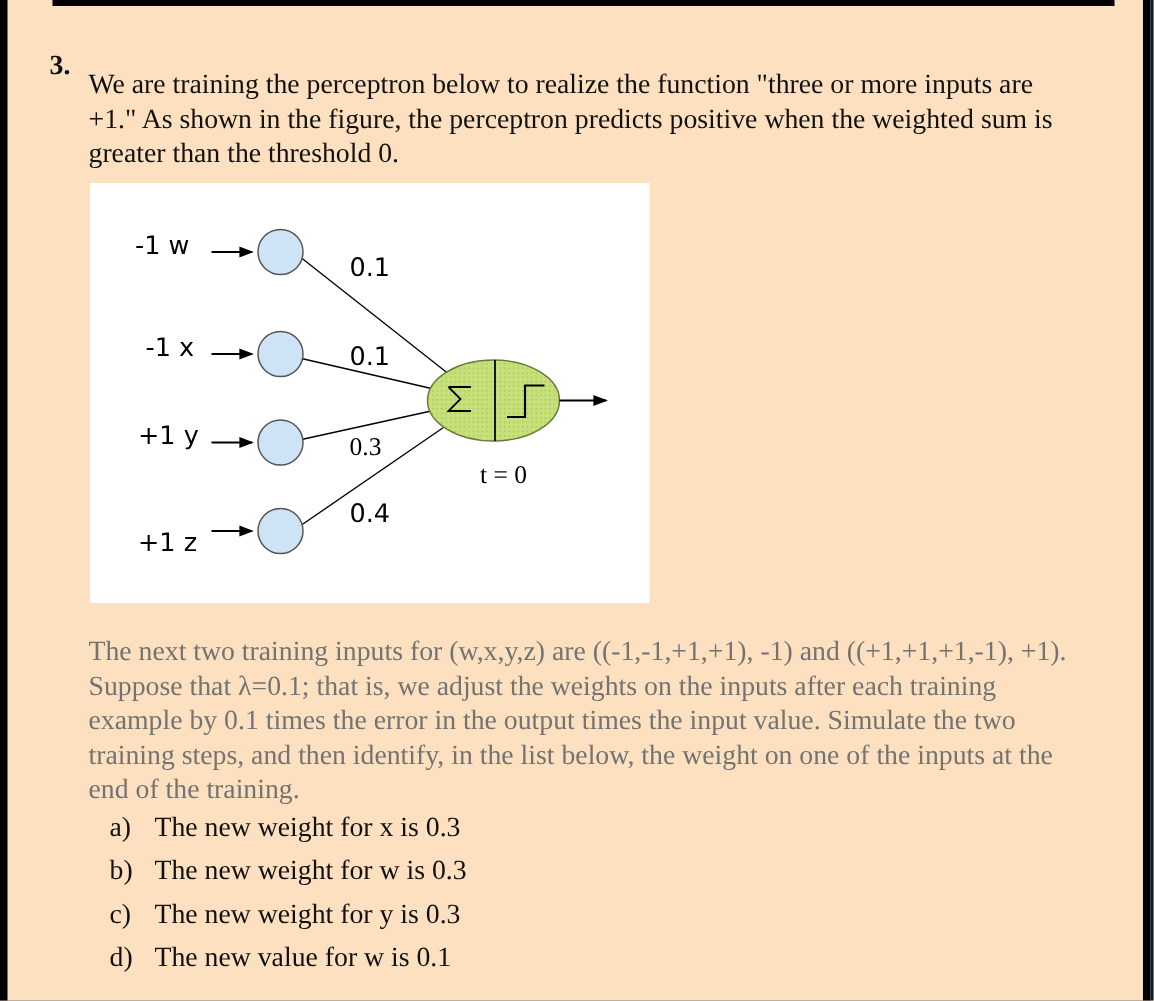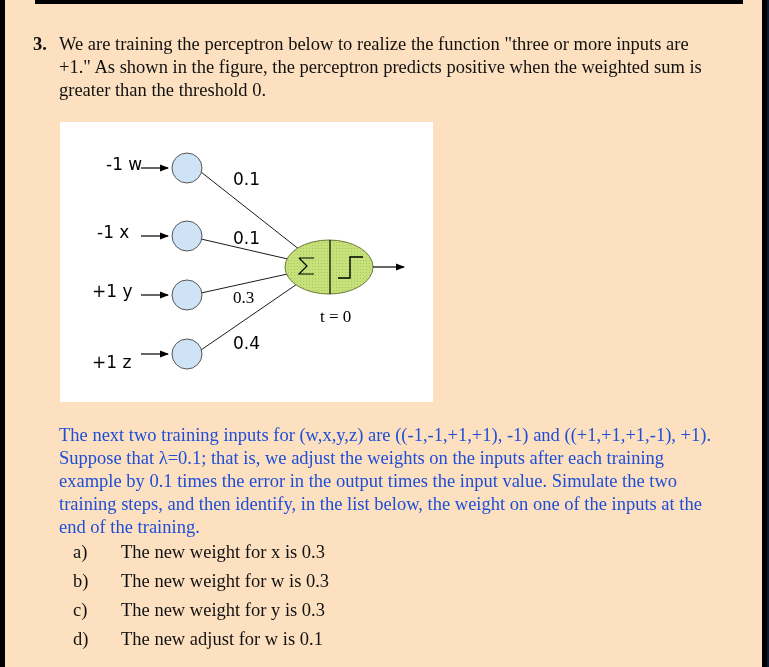--- a/index.html
+++ b/index.html
@@ -17,40 +17,40 @@
     border-right:5px solid #000;
   }
   .top-bar {
     position:absolute; left:30px; top:0; width:708px; height:4px; background:#000;
   }
   .question {
     position:absolute; left:28px; top:33px; width:690px;
     font-size:18.5px; line-height:23px; color:#111;
   }
   .q-num { position:absolute; left:0; top:0; font-weight:bold; }
-  .q-text { position:absolute; left:26px; top:0; width:664px; }
+  .q-text { position:absolute; left:26px; top:13px; width:664px; }
   .figure {
     position:absolute; left:55px; top:122px; width:373px; height:280px;
     background:#ffffff;
   }
   .figure svg { position:absolute; left:0; top:0; }
   .fig-label {
     position:absolute; font-family:"DejaVu Sans", "Liberation Sans", sans-serif;
     font-size:17px; color:#000; white-space:nowrap; line-height:1;
   }
   .body-text {
     position:absolute; left:54px; top:424px; width:660px;
-    font-size:18.5px; line-height:23px; color:#1d4ed8;
+    font-size:18.5px; line-height:23px; color:#737373;
   }
   .options { position:absolute; left:68px; top:541px; }
   .option {
     position:absolute; left:0; font-size:18.5px; line-height:22px; color:#111; white-space:nowrap;
   }
   .option .letter { position:absolute; left:0; width:30px; }
-  .option .otext { position:absolute; left:48px; }
+  .option .otext { position:absolute; left:30px; }
 </style>
 </head>
 <body>
 
 <div class="page">
   <div class="top-bar"></div>
 
   <div class="question">
     <span class="q-num">3.</span>
     <div class="q-text">We are training the perceptron below to realize the function "three or more inputs are +1." As shown in the figure, the perceptron predicts positive when the weighted sum is greater than the threshold 0.</div>
@@ -91,21 +91,21 @@
 
       <g>
         <ellipse cx="269" cy="145" rx="44" ry="27" fill="url(#dots)" stroke="#6b7a3a" stroke-width="1"></ellipse>
         <line x1="270" y1="118" x2="270" y2="172" stroke="#000" stroke-width="1.2"></line>
         <path d="M239,136 L254,136 M239,136 L247,144 L239,152 L254,152" fill="none" stroke="#000" stroke-width="1.2"></path>
         <path d="M278,156 L290,156 L290,135 L303,135" fill="none" stroke="#000" stroke-width="1.4"></path>
         <line x1="313" y1="145" x2="344" y2="145" stroke="#000" stroke-width="1.2" marker-end="url(#arr)"></line>
       </g>
     </svg>
 
-    <span class="fig-label" style="left:46px;top:34px;">-1 w</span>
+    <span class="fig-label" style="left:30px;top:34px;">-1 w</span>
     <span class="fig-label" style="left:37px;top:102px;text-align:center;">-1 x</span>
     <span class="fig-label" style="left:32px;top:161px;">+1 y</span>
     <span class="fig-label" style="left:32px;top:232px;">+1 z</span>
 
     <span class="fig-label" style="left:173px;top:49px;">0.1</span>
     <span class="fig-label" style="left:173px;top:108px;">0.1</span>
     <span class="fig-label" style="left:173px;top:167px;font-family:Liberation Serif, serif;">0.3</span>
     <span class="fig-label" style="left:173px;top:213px;">0.4</span>
 
     <span class="fig-label" style="left:260px;top:186px;font-family:Liberation Serif, serif;">t = 0</span>
@@ -121,16 +121,16 @@
     <div class="option" style="top:29px;">
       <span class="letter">b)</span>
       <span class="otext">The new weight for w is 0.3</span>
     </div>
     <div class="option" style="top:58px;">
       <span class="letter">c)</span>
       <span class="otext">The new weight for y is 0.3</span>
     </div>
     <div class="option" style="top:87px;">
       <span class="letter">d)</span>
-      <span class="otext">The new adjust for w is 0.1</span>
+      <span class="otext">The new value for w is 0.1</span>
     </div>
   </div>
 </div>
 
 </body></html>

